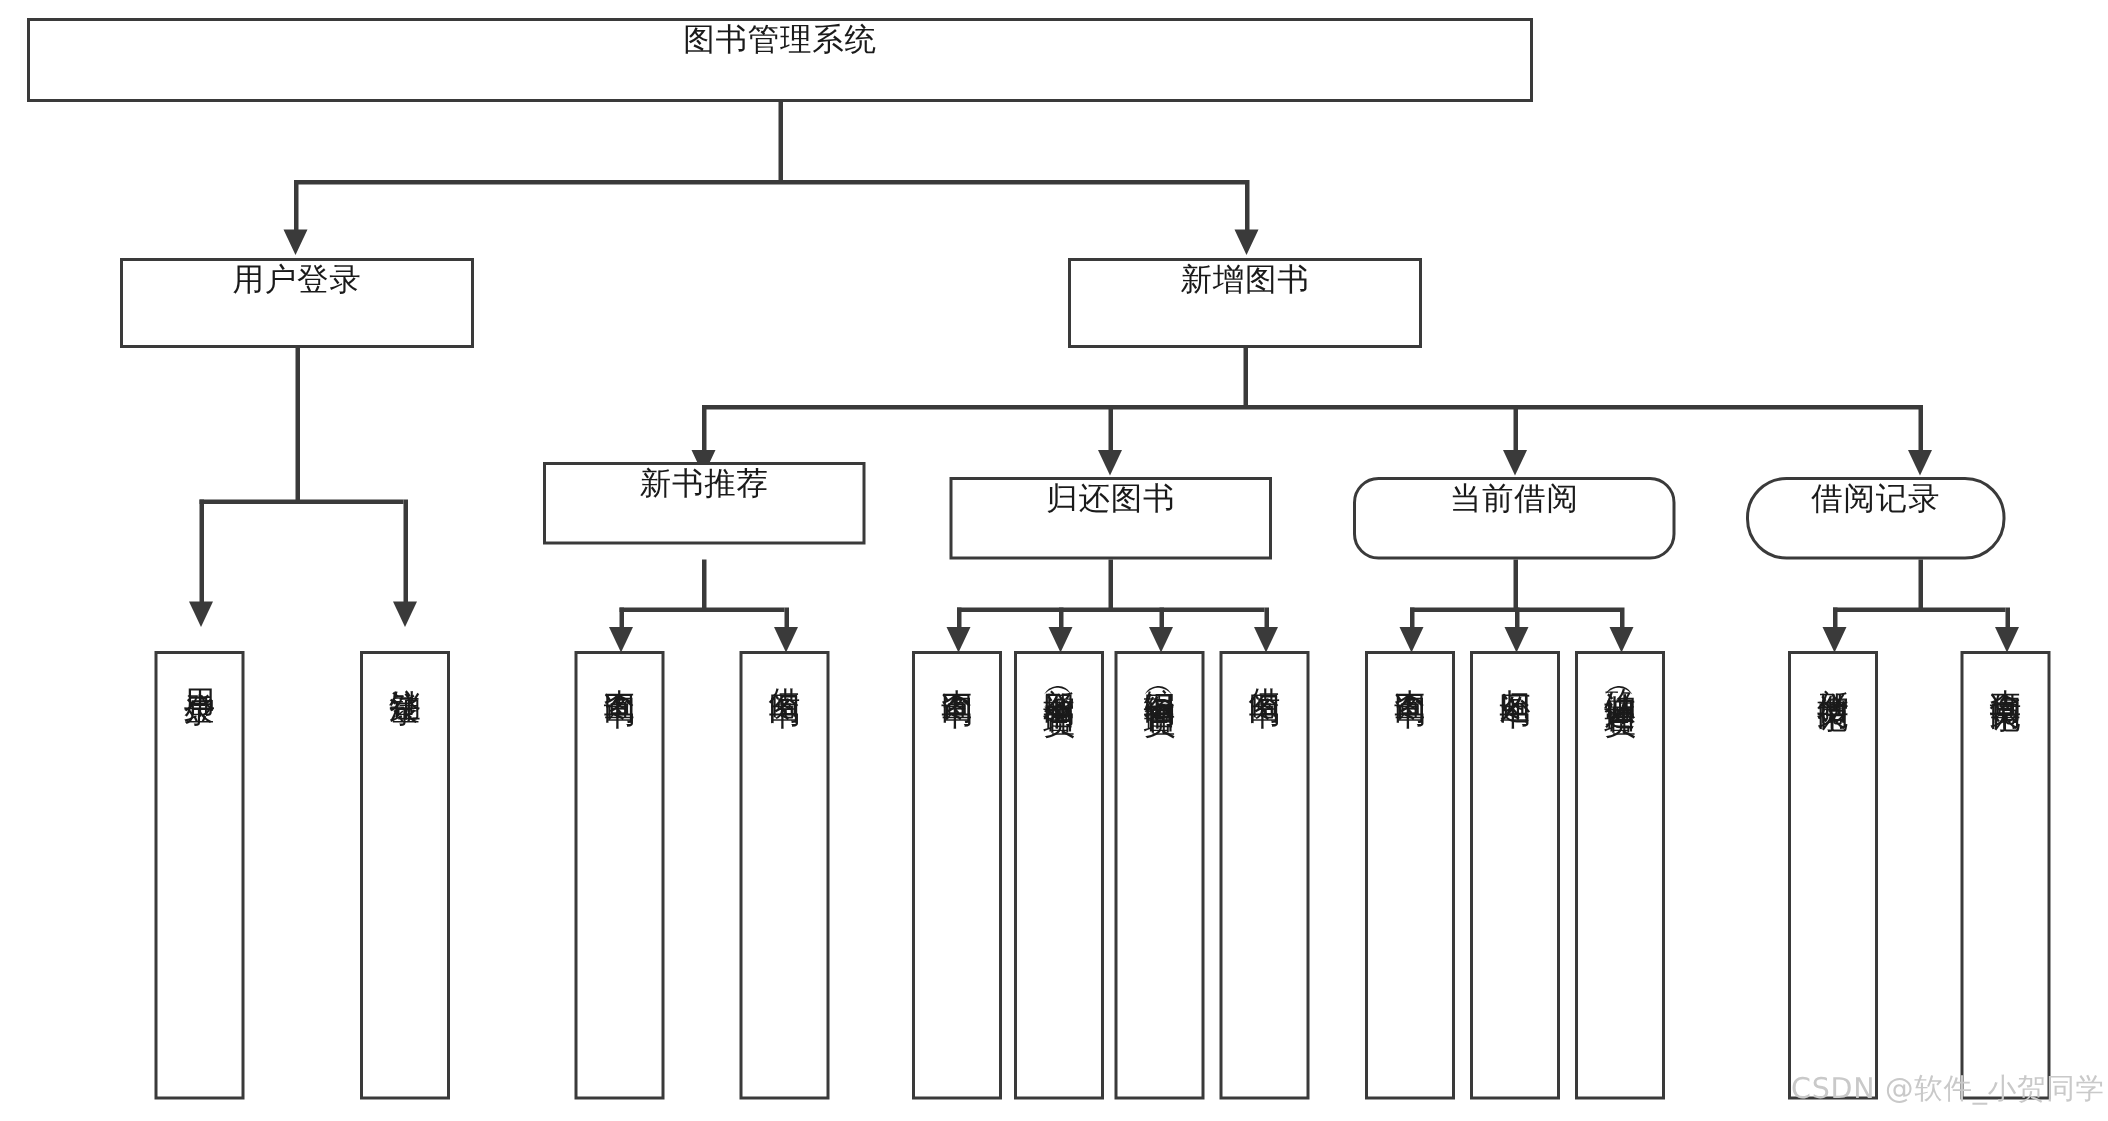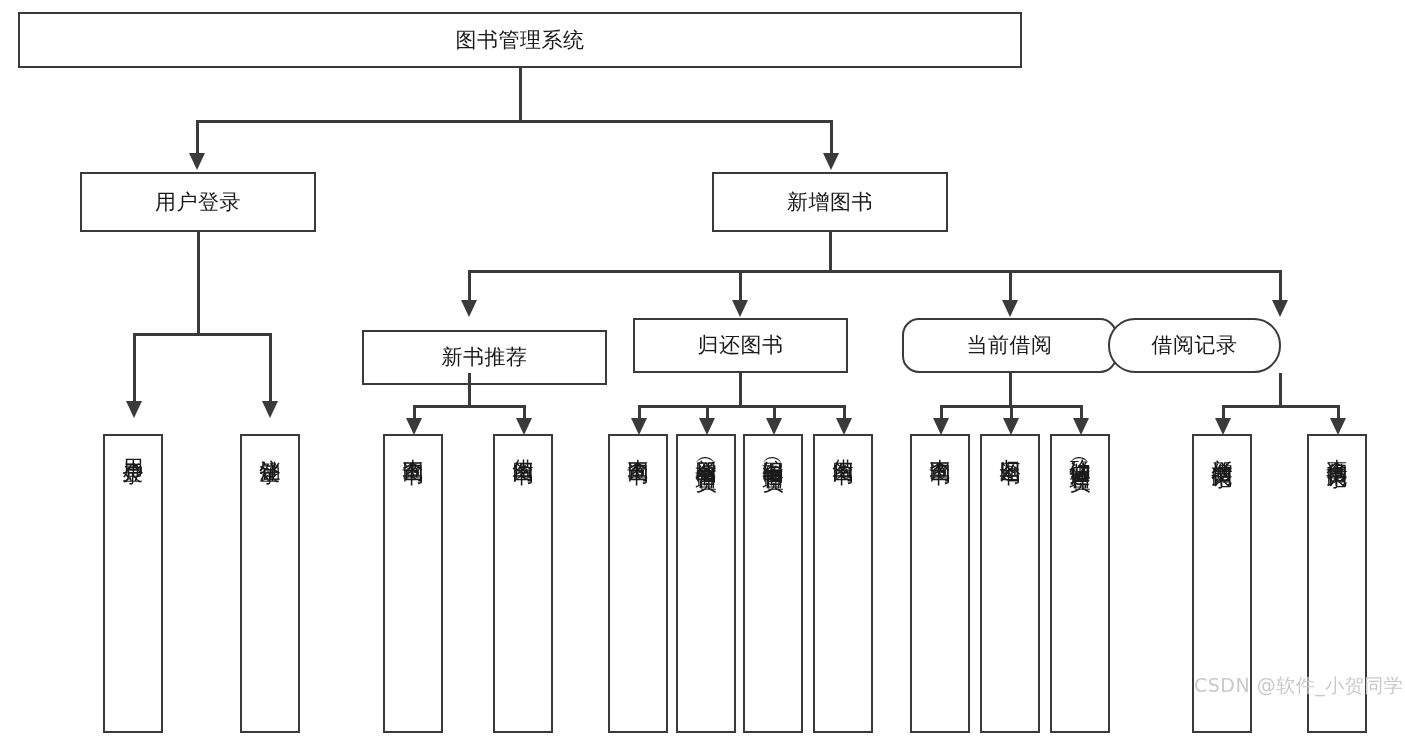--- a/index.html
+++ b/index.html
@@ -14,21 +14,20 @@
     background: #ffffff;
     font-family: "DejaVu Sans", "Liberation Sans", sans-serif;
     overflow: hidden;
   }
   .node {
     position: absolute;
     box-sizing: border-box;
     background: #ffffff;
     border: 2.5px solid #3a3a3a;
     display: flex;
-    align-items: center;
     justify-content: center;
   }
   .node .label {
     font-size: 21px;
     color: #1a1a1a;
     line-height: 1.15;
     letter-spacing: 0.5px;
     white-space: nowrap;
   }
   
@@ -109,30 +108,30 @@
   <div class="hline" style="left:468px; top:270px; width:814px;"></div>
   <div class="vline" style="left:468px; top:270px; height:32px;"></div>
   <div class="arrow" style="left:461px; top:300px;"></div>
   <div class="vline" style="left:739px; top:270px; height:32px;"></div>
   <div class="arrow" style="left:732px; top:300px;"></div>
   <div class="vline" style="left:1009px; top:270px; height:32px;"></div>
   <div class="arrow" style="left:1002px; top:300px;"></div>
   <div class="vline" style="left:1279px; top:270px; height:32px;"></div>
   <div class="arrow" style="left:1272px; top:300px;"></div>
 
-  <div class="node" style="left:362px; top:330px; width:245px; height:55px;">
+  <div class="node" style="left:362px; top:308px; width:215px; height:55px;">
     <span class="label">新书推荐</span>
   </div>
   <div class="node" style="left:633px; top:318px; width:215px; height:55px;">
     <span class="label">归还图书</span>
   </div>
   <div class="node" style="left:902px; top:318px; width:215px; height:55px;border-radius:17px;">
     <span class="label">当前借阅</span>
   </div>
-  <div class="node" style="left:1108px; top:318px; width:173px; height:55px;border-radius:27px;">
+  <div class="node" style="left:1164px; top:318px; width:173px; height:55px;border-radius:27px;">
     <span class="label">借阅记录</span>
   </div>
 
   <div class="vline" style="left:468px; top:373px; height:34px;"></div>
   <div class="hline" style="left:413px; top:405px; width:110px;"></div>
   <div class="vline" style="left:413px; top:405px; height:18px;"></div>
   <div class="arrow" style="left:406px; top:418px;"></div>
   <div class="vline" style="left:523px; top:405px; height:18px;"></div>
   <div class="arrow" style="left:516px; top:418px;"></div>
 
@@ -200,15 +199,15 @@
     <span class="label">确认归还（管理员）</span>
   </div>
 
   <div class="node leaf" style="left:1192px; top:434px; width:60px; height:299px;">
     <span class="label">新增借阅记录</span>
   </div>
   <div class="node leaf" style="left:1307px; top:434px; width:60px; height:299px;">
     <span class="label">查询借阅记录</span>
   </div>
 
-  <div class="watermark" style="left:1194px; top:673px;">CSDN @软件_小贺同学</div>
+  <div class="watermark" style="left:1194px; top:713px;">CSDN @软件_小贺同学</div>
 
 </div>
 
 </body></html>

